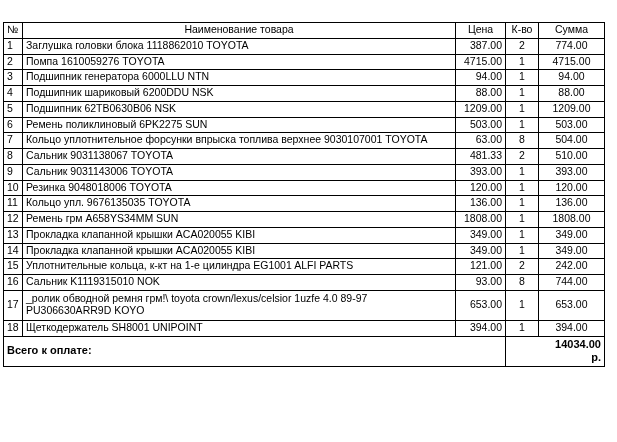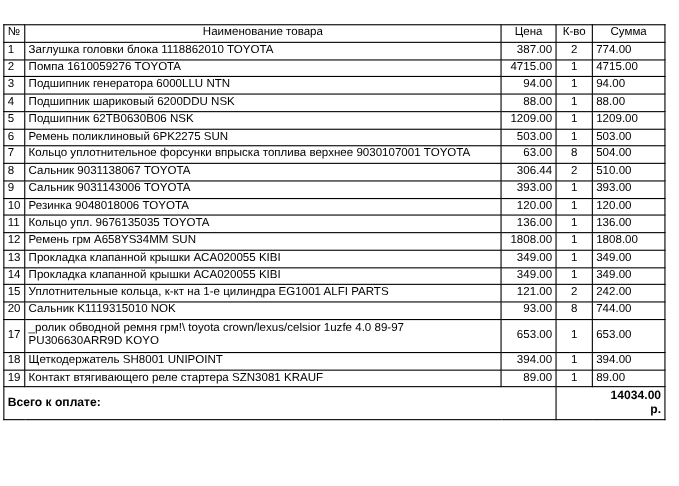--- a/index.html
+++ b/index.html
@@ -46,21 +46,21 @@
   thead td.h-num   { text-align: left; }
   thead td.h-name  { text-align: center; }
   thead td.h-price,
   thead td.h-qty,
   thead td.h-sum   { text-align: center; }
 
   td.cell-num   { text-align: left; }
   td.cell-name  { text-align: left; }
   td.cell-price { text-align: right; }
   td.cell-qty   { text-align: center; }
-  td.cell-sum   { text-align: left; }
+  td.cell-sum   { text-align: center; }
 
   tr.row-tall td { height: 26px; }
   td.cell-name .line2 { display: block; }
 
   tr.total-row td {
     height: 26px;
     font-weight: bold;
     font-size: 11px;
   }
   td.total-label {
@@ -152,21 +152,21 @@
         <tr>
           <td class="cell-num">7</td>
           <td class="cell-name">Кольцо уплотнительное форсунки впрыска топлива верхнее 9030107001 TOYOTA</td>
           <td class="cell-price">63.00</td>
           <td class="cell-qty">8</td>
           <td class="cell-sum">504.00</td>
         </tr>
         <tr>
           <td class="cell-num">8</td>
           <td class="cell-name">Сальник 9031138067 TOYOTA</td>
-          <td class="cell-price">306.44</td>
+          <td class="cell-price">481.33</td>
           <td class="cell-qty">2</td>
           <td class="cell-sum">510.00</td>
         </tr>
         <tr>
           <td class="cell-num">9</td>
           <td class="cell-name">Сальник 9031143006 TOYOTA</td>
           <td class="cell-price">393.00</td>
           <td class="cell-qty">1</td>
           <td class="cell-sum">393.00</td>
         </tr>
@@ -206,46 +206,39 @@
           <td class="cell-sum">349.00</td>
         </tr>
         <tr>
           <td class="cell-num">15</td>
           <td class="cell-name">Уплотнительные кольца, к-кт на 1-е цилиндра EG1001 ALFI PARTS</td>
           <td class="cell-price">121.00</td>
           <td class="cell-qty">2</td>
           <td class="cell-sum">242.00</td>
         </tr>
         <tr>
-          <td class="cell-num">20</td>
+          <td class="cell-num">16</td>
           <td class="cell-name">Сальник K1119315010 NOK</td>
           <td class="cell-price">93.00</td>
           <td class="cell-qty">8</td>
           <td class="cell-sum">744.00</td>
         </tr>
         <tr class="row-tall">
           <td class="cell-num">17</td>
           <td class="cell-name"><span class="line1">_ролик обводной ремня грм!\ toyota crown/lexus/celsior 1uzfe 4.0 89-97</span><span class="line2">PU306630ARR9D KOYO</span></td>
           <td class="cell-price">653.00</td>
           <td class="cell-qty">1</td>
           <td class="cell-sum">653.00</td>
         </tr>
         <tr>
           <td class="cell-num">18</td>
           <td class="cell-name">Щеткодержатель SH8001 UNIPOINT</td>
           <td class="cell-price">394.00</td>
           <td class="cell-qty">1</td>
           <td class="cell-sum">394.00</td>
-        </tr>
-        <tr>
-          <td class="cell-num">19</td>
-          <td class="cell-name">Контакт втягивающего реле стартера SZN3081 KRAUF</td>
-          <td class="cell-price">89.00</td>
-          <td class="cell-qty">1</td>
-          <td class="cell-sum">89.00</td>
         </tr>
       </tbody>
     <tfoot>
       <tr class="total-row">
         <td class="total-label" colspan="3">Всего к оплате:</td>
         <td class="total-value" colspan="2">
           <span class="amount">14034.00</span>
           <span class="cur">р.</span>
         </td>
       </tr>

